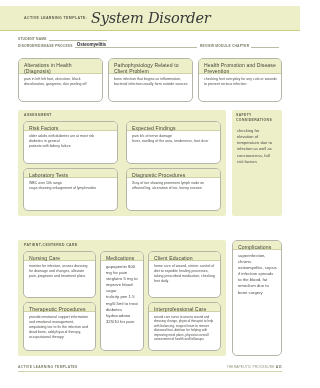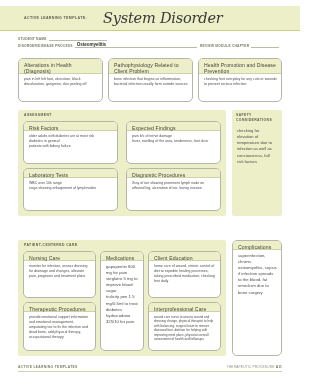--- a/index.html
+++ b/index.html
@@ -13,21 +13,21 @@
   .page{position:relative;width:300px;height:388px;background:#fff;}
 
   
   .banner{
     position:absolute;left:0;top:6px;width:300px;height:24px;
     background:#ecefc8;
     border-bottom:1px solid #c9cf7e;
   }
   .banner-inner{
     position:absolute;left:24px;top:0;height:24px;
-    display:flex;align-items:center;gap:16px;
+    display:flex;align-items:center;gap:4px;
   }
   .alt-label{
     font-size:3.6px;letter-spacing:.35px;font-weight:bold;
     color:#5d5f4c;text-transform:uppercase;
     padding-bottom:1px;
   }
   .banner-title{
     font-family:"DejaVu Serif", serif;
     font-style:italic;
     font-size:14.5px;

